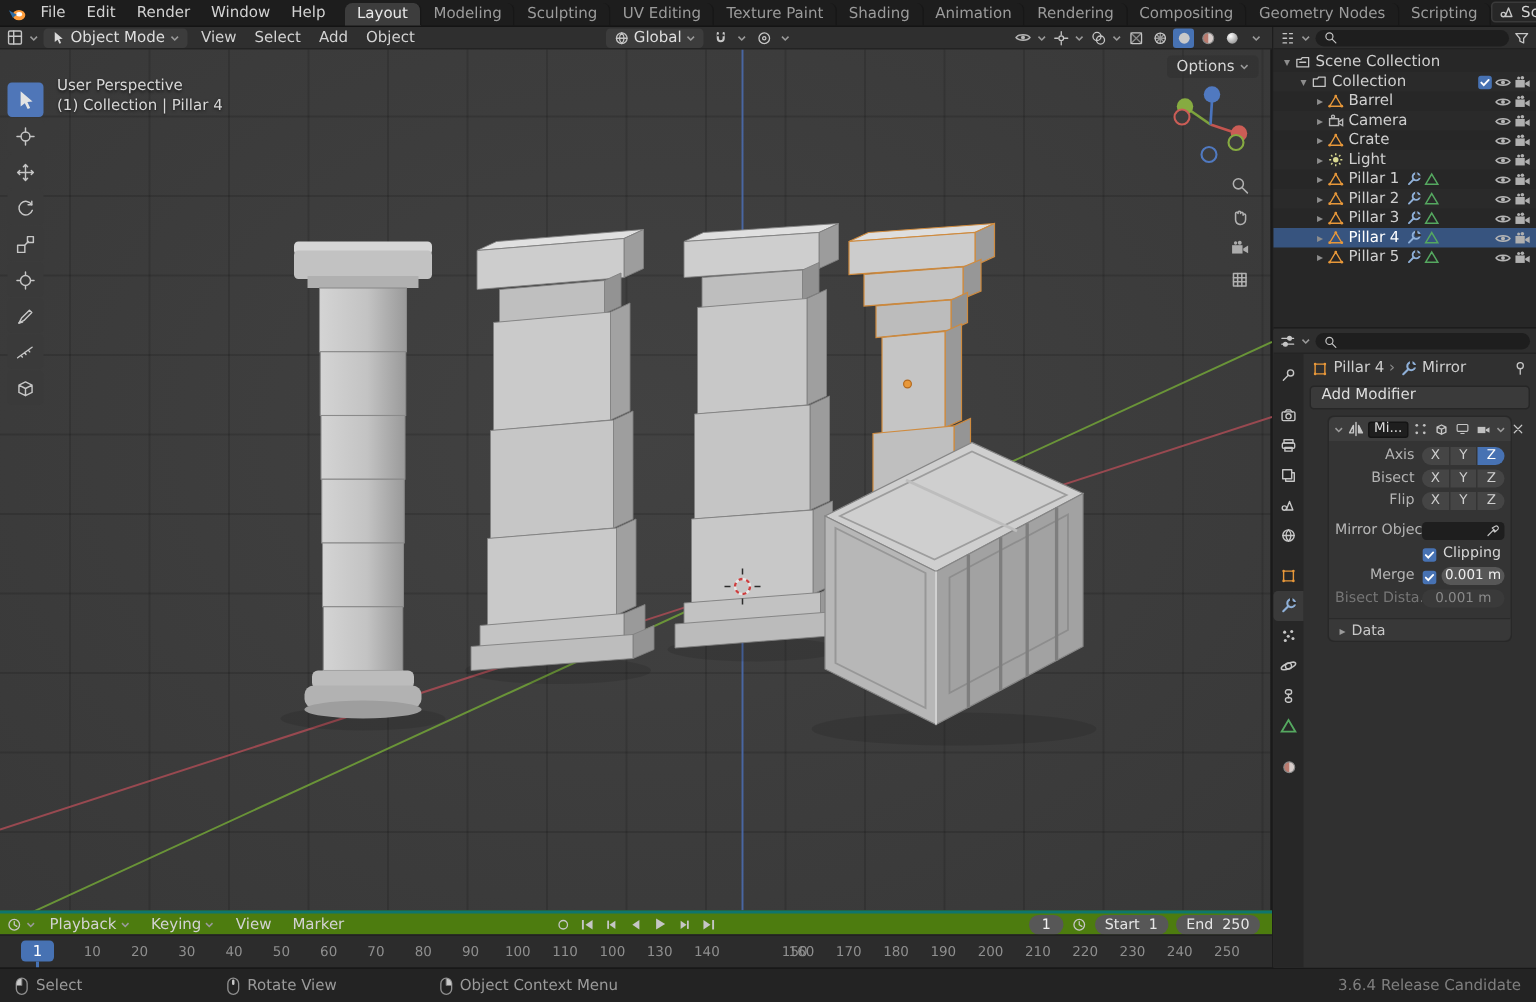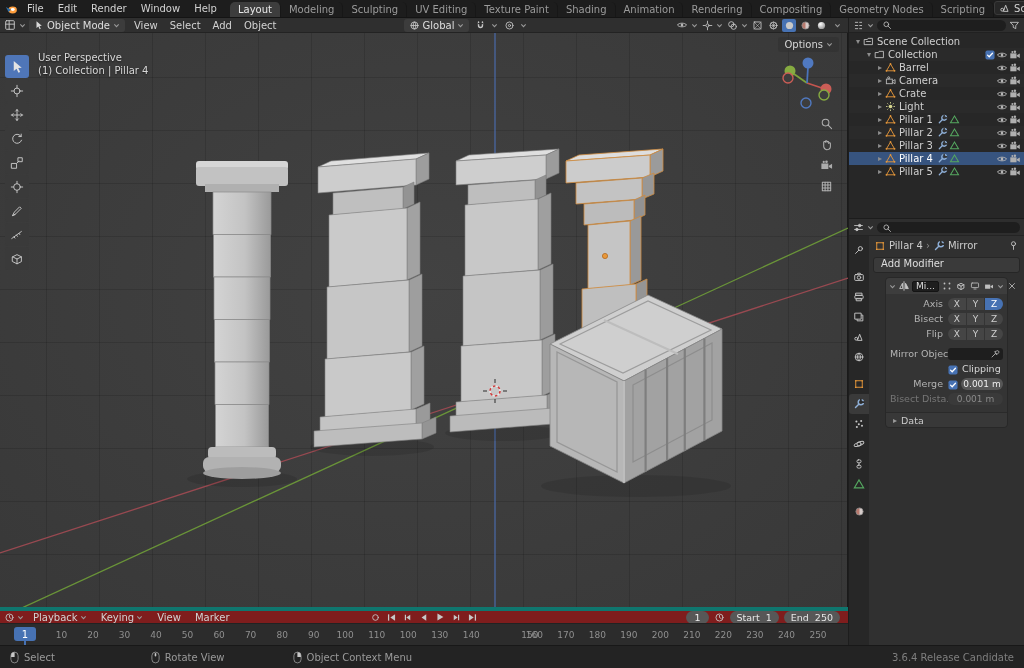--- a/index.html
+++ b/index.html
@@ -33,21 +33,21 @@
 #scene{position:absolute;left:0;top:0;display:block}
 #toolshelf{position:absolute;left:5px;top:22px;display:flex;flex-direction:column;gap:1px}
 .tool-btn{width:24px;height:23px;background:#3a3a3a;border-radius:3px;display:flex;align-items:center;justify-content:center}
 .tool-btn.active{background:#4f76b8}
 #vp-text{position:absolute;left:38px;top:18px;font-size:10px;color:#d8d8d8;text-shadow:0 1px 2px rgba(0,0,0,.6);line-height:13px}
 #options-btn{position:absolute;right:8px;top:4px;display:flex;align-items:center;gap:3px;background:#30303099;border-radius:3px;padding:2px 6px;font-size:10px;color:#d6d6d6}
 #gizmo{position:absolute;right:12px;top:22px}
 #nav-col{position:absolute;right:14px;top:84px;display:flex;flex-direction:column;gap:8px;align-items:center}
 .nav-ic{opacity:.85}
 
-#timeline-header{position:absolute;left:0;top:607px;width:848px;height:16px;background:#7f1d1d;display:flex;align-items:center;gap:2px;padding:0 4px;border-top:4px solid #0f766e}
+#timeline-header{position:absolute;left:0;top:607px;width:848px;height:16px;background:#4d7c0f;display:flex;align-items:center;gap:2px;padding:0 4px;border-top:2px solid #0f766e}
 .tl-menu{display:flex;align-items:center;gap:2px}
 #transport{position:absolute;left:50%;transform:translateX(-50%);display:flex;align-items:center;gap:5px}
 #tl-right{margin-left:auto;display:flex;align-items:center;gap:5px;margin-right:4px}
 .vframe{background:#575757;border-radius:7px;height:13px;display:flex;align-items:center;justify-content:center;padding:0 8px;font-size:9.5px;color:#f0f0f0}
 .startend{background:#575757;border-radius:7px;height:13px;display:flex;align-items:center;gap:6px;padding:0 7px;font-size:9.5px;color:#e6e6e6}
 #ruler{position:absolute;left:0;top:623px;width:848px;height:22px;background:#2c2c2c;border-top:1px solid #222}
 .tick{position:absolute;top:6px;transform:translateX(-50%);font-size:9px;color:#8f8f8f}
 #playhead{position:absolute;left:14px;top:3px;width:22px;height:14px;background:#4772b3;border-radius:3px;color:#fff;font-size:10px;display:flex;align-items:center;justify-content:center;z-index:2}
 #playhead-line{position:absolute;left:24px;top:17px;width:2px;height:5px;background:#4772b3}
 

